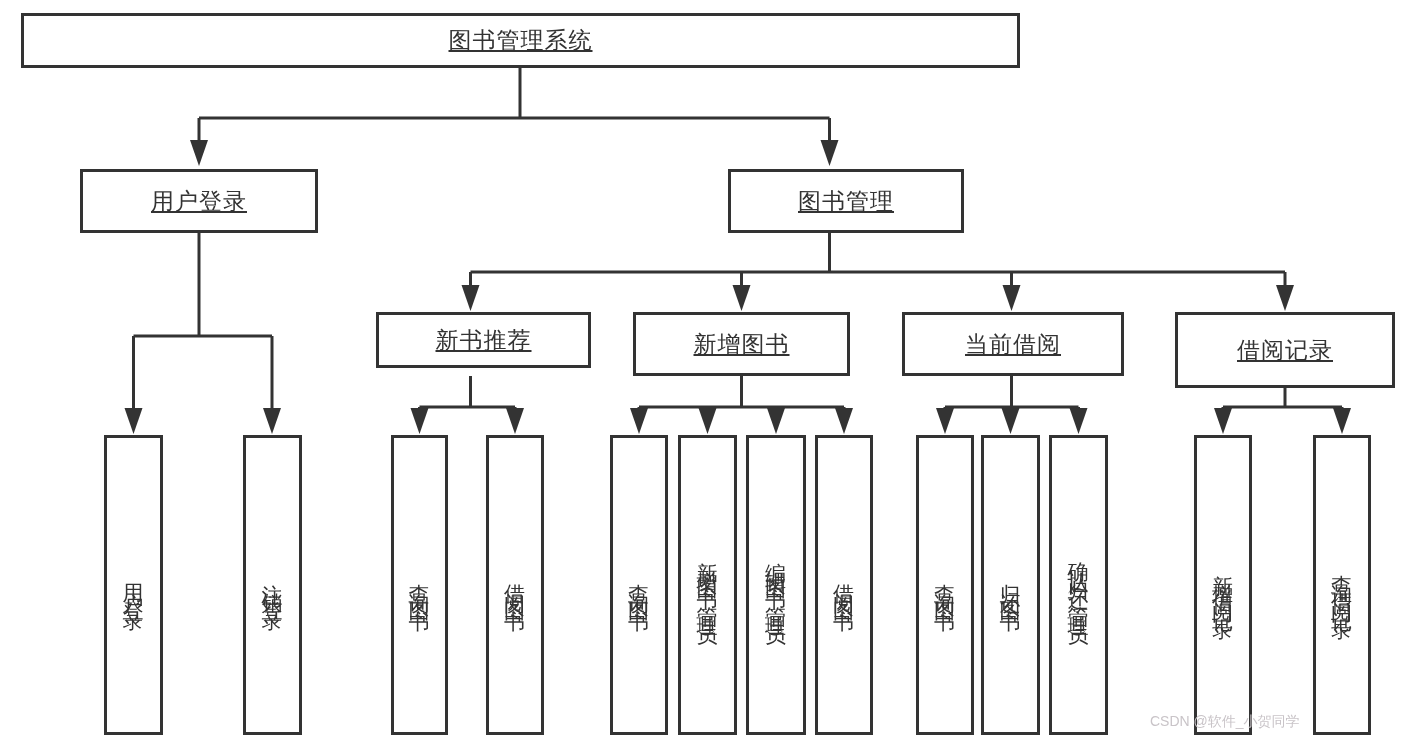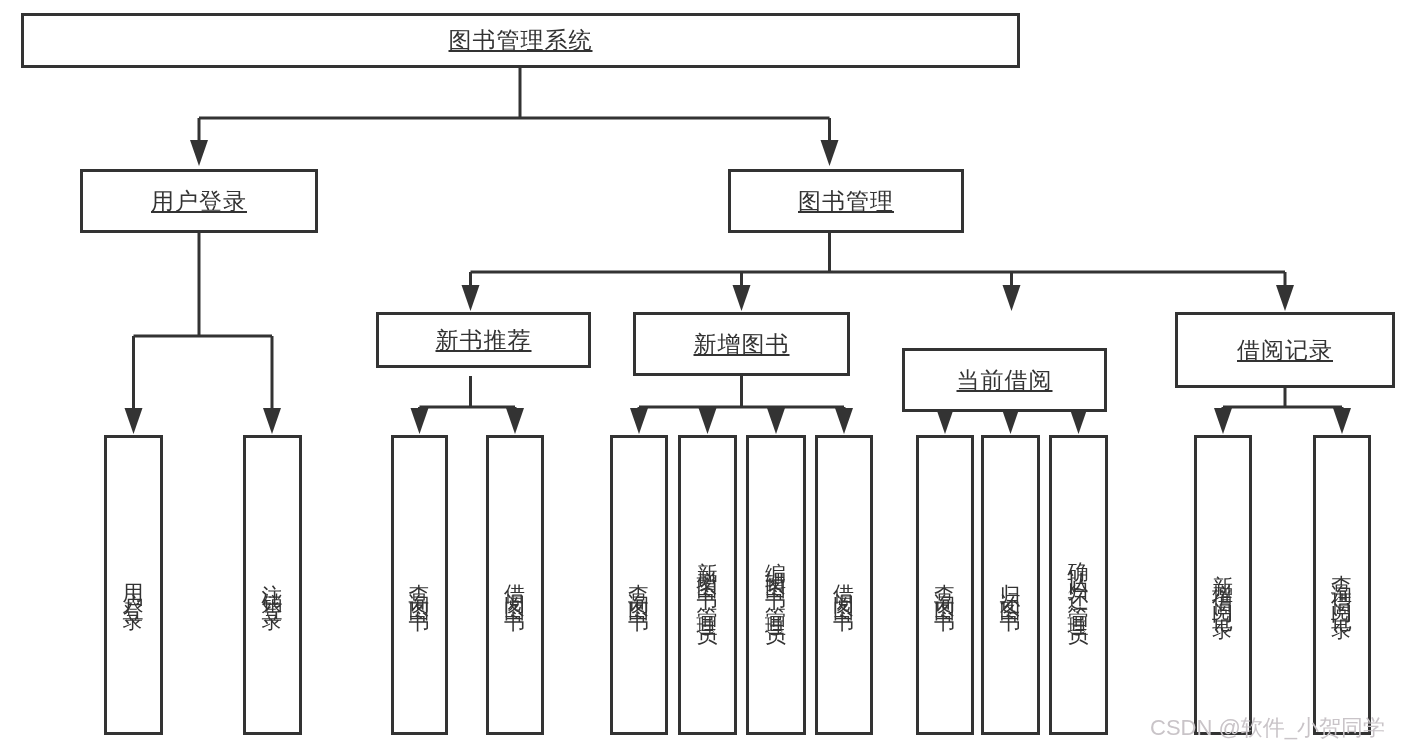--- a/index.html
+++ b/index.html
@@ -34,40 +34,40 @@
     text-orientation:mixed;
     letter-spacing:9px;
     line-height:1;
     white-space:nowrap;
   }
   .root{left:21px;top:13px;width:999px;height:55px;}
   .n-userlogin {left:80px; top:169px;width:238px;height:64px;}
   .n-bookmgmt  {left:712px;top:169px;width:236px;height:64px;margin-left:16px;}
   .n-newrec    {left:376px; top:312px;width:215px;height:56px;}
   .n-borrow    {left:633px; top:312px;width:217px;height:64px;}
-  .n-current   {left:902px; top:312px;width:205px;height:64px;margin-top:36px;}
+  .n-current   {left:902px; top:312px;width:222px;height:64px;}
   .n-records   {left:1175px;top:312px;width:220px;height:76px;}
   .leaf{top:435px;height:300px;}
   .l1 {left:104px; width:59px;}
   .l2 {left:243px; width:59px;}
   .l3 {left:391px; width:57px;}
   .l4 {left:486px; width:58px;}
   .l5 {left:610px; width:58px;}
   .l6 {left:678px; width:59px;}
   .l7 {left:746px; width:60px;}
   .l8 {left:815px; width:58px;}
   .l9 {left:916px; width:58px;}
   .l10{left:981px; width:59px;}
   .l11{left:1049px;width:59px;}
   .l12{left:1194px;width:58px;}
   .l13{left:1313px;width:58px;}
   #watermark{
     position:absolute;
     left:1150px;top:713px;width:250px;
-    font-size:22px;
+    font-size:14px;
     color:var(--wm);
     white-space:nowrap;
     z-index:3;
   }
 </style>
 </head>
 <body>
 
 <div id="stage">
 

